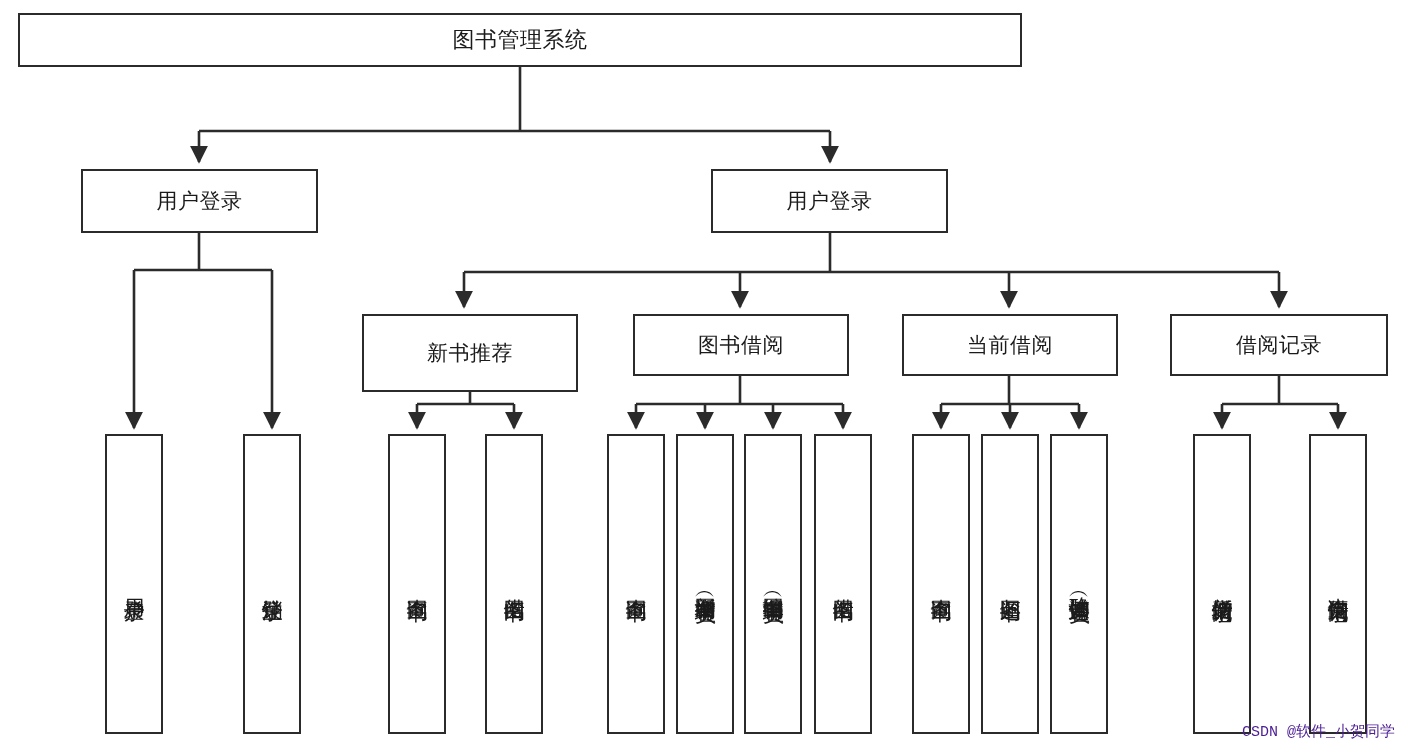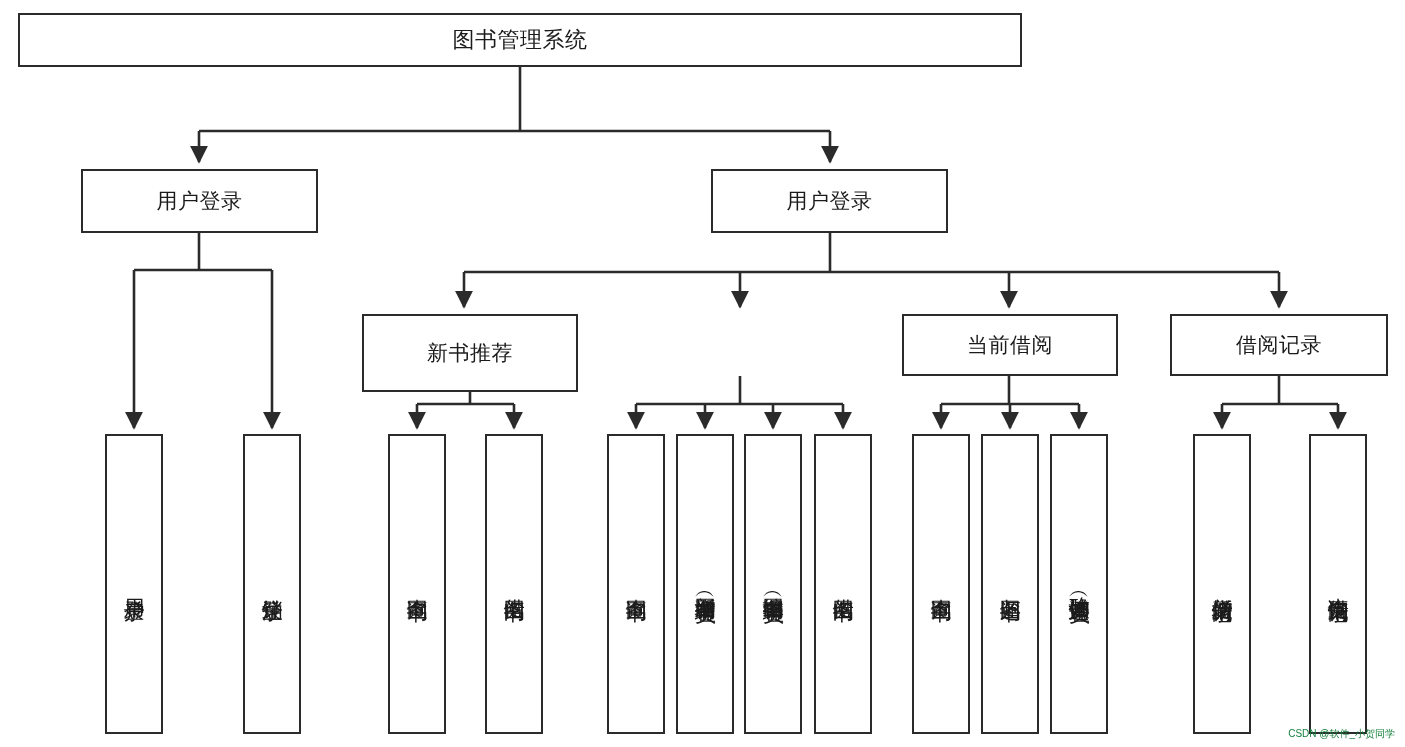--- a/index.html
+++ b/index.html
@@ -58,24 +58,25 @@
   }
   .node-v .vlabel {
     writing-mode: vertical-rl;
     text-orientation: upright;
     display: block;
   }
   .watermark {
     position: absolute;
     right: 10px;
     bottom: 6px;
-    font-size: 10px;
-    color: #15803d;
+    font-size: 15px;
+    color: #4c1d95;
     z-index: 5;
     white-space: nowrap;
+    font-family: Liberation Mono, monospace;
   }
 </style>
 </head>
 <body>
 
 <div id="canvas">
 
   <svg id="edges" viewBox="0 0 1405 747" width="1405" height="747" xmlns="http://www.w3.org/2000/svg">
     <defs>
       <marker id="arrow" viewBox="0 0 10 10" refX="9" refY="5" markerWidth="7" markerHeight="7" orient="auto-start-reverse">
@@ -135,20 +136,23 @@
   </div>
 
   <div class="node node-h" style="left:711px; top:169px; width:237px; height:64px;">
     <span>用户登录</span>
   </div>
 
   <div class="node node-h" style="left:362px; top:314px; width:216px; height:78px;">
     <span>新书推荐</span>
   </div>
 
+  <div class="node node-h" style="left:633px; top:314px; width:216px; height:62px;">
+    <span>图书借阅</span>
+  </div>
 
   <div class="node node-h" style="left:902px; top:314px; width:216px; height:62px;">
     <span>当前借阅</span>
   </div>
 
   <div class="node node-h" style="left:1170px; top:314px; width:218px; height:62px;">
     <span>借阅记录</span>
   </div>
 
   <div class="node node-v" style="left:105px; top:434px; width:58px; height:300px;">

